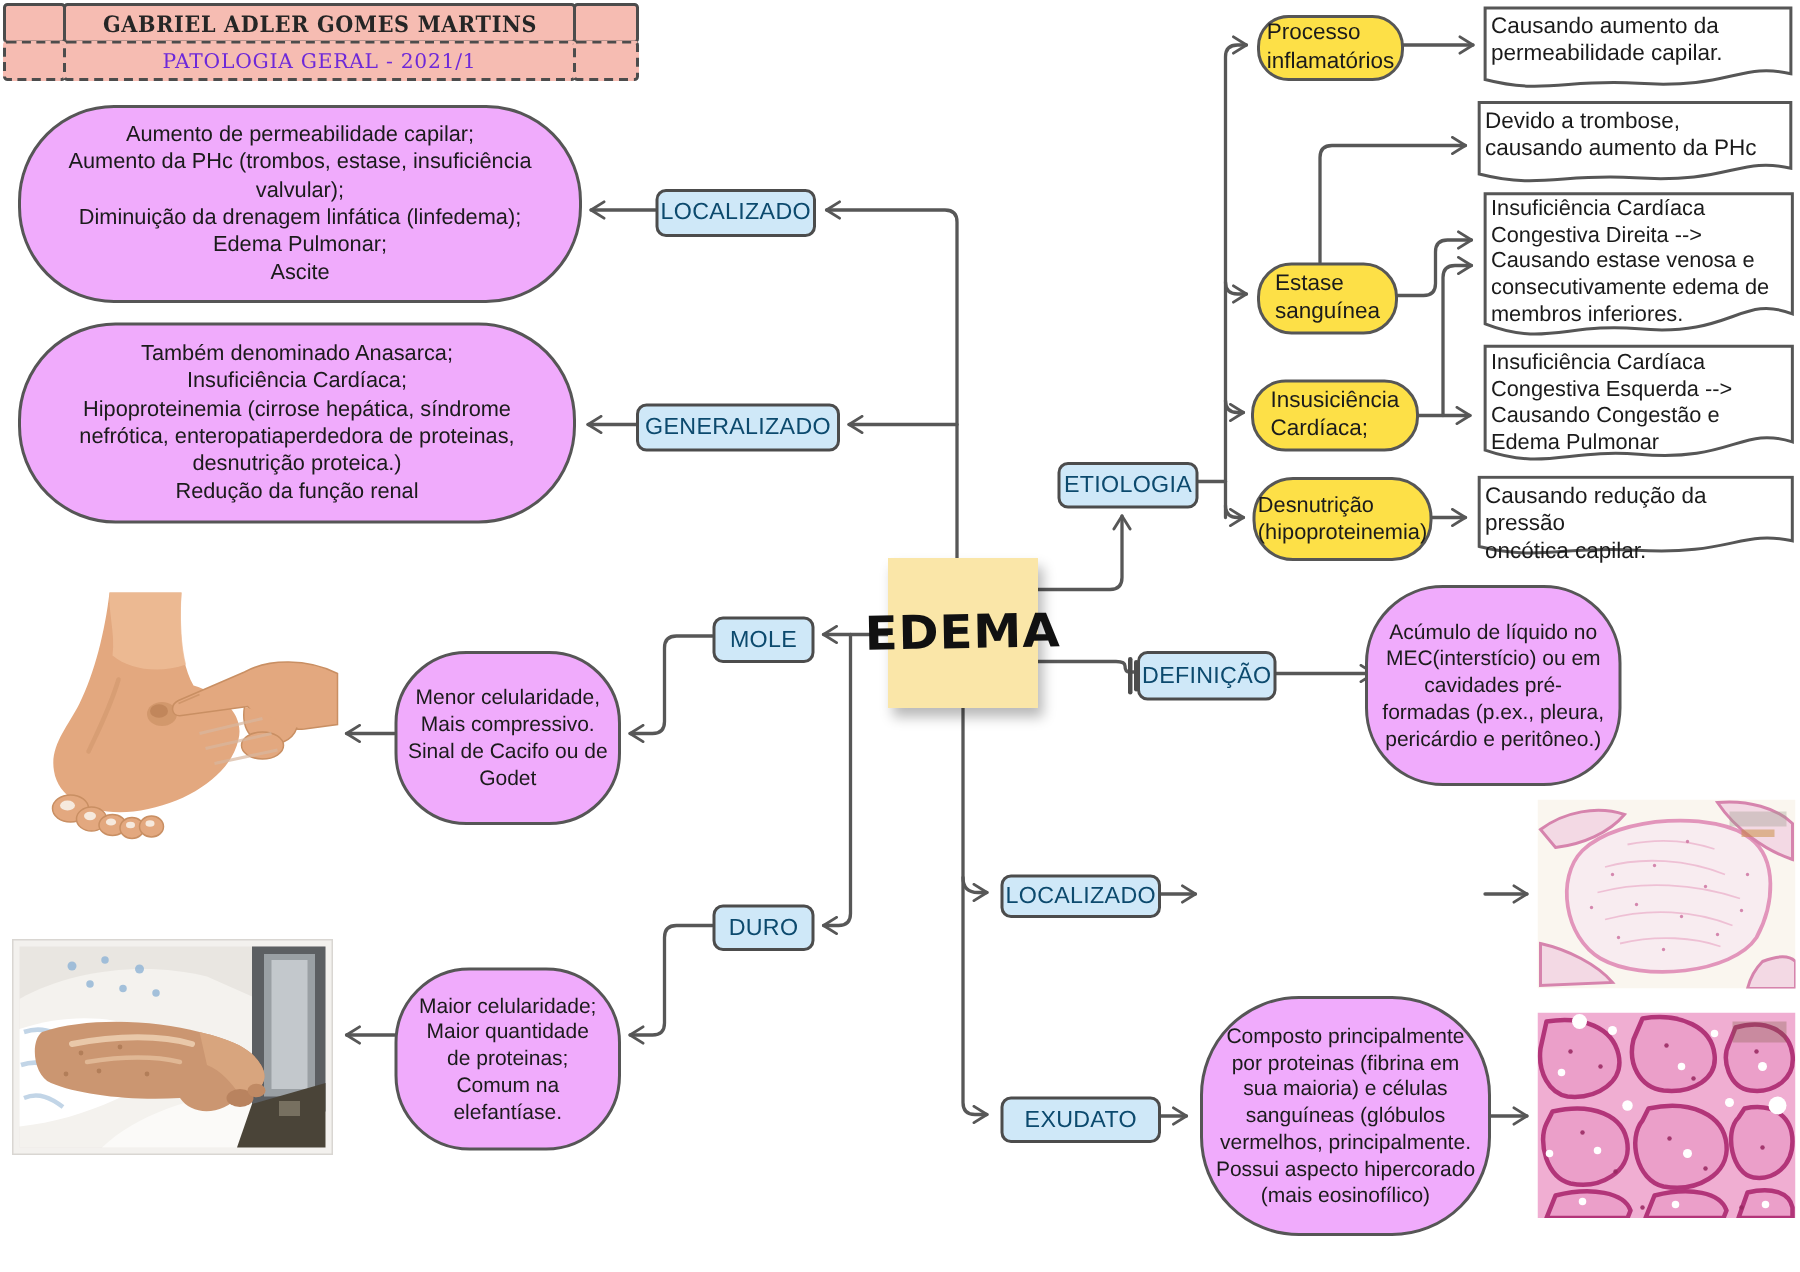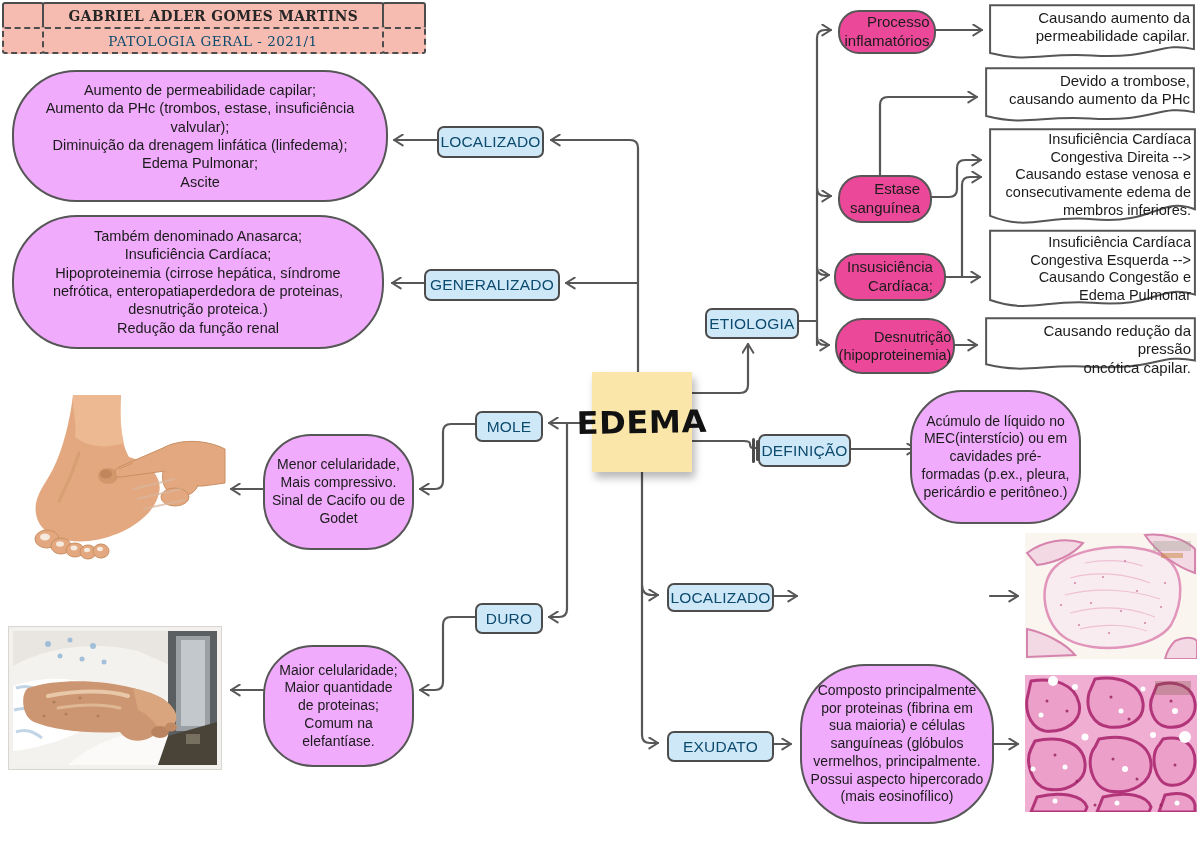--- a/index.html
+++ b/index.html
@@ -8,38 +8,38 @@
     font-family:"Liberation Sans", sans-serif;color:#1b1b1b;
   }
   
   .hdr{position:absolute;left:3px;top:3px;width:422px;display:grid;
        grid-template-columns:40px 1fr 42px;grid-auto-rows:25px;}
   .hdr>div{background:#f6bcb2;border:2px solid #4c4c4c;border-radius:3px;margin:-1px;}
   .hdr .dash{border-style:dashed;}
   .hdr .txt{display:flex;align-items:center;justify-content:center;}
   .hdr-author{font-family:"DejaVu Serif", serif;font-weight:700;font-size:15px;color:#262626;
               letter-spacing:.5px;transform:scaleX(.92);white-space:nowrap;}
-  .hdr-course{font-family:"DejaVu Serif", serif;font-size:13.5px;color:#0c4a6e;letter-spacing:.5px;}
+  .hdr-course{font-family:"DejaVu Serif", serif;font-size:13.5px;color:#6d28d9;letter-spacing:.5px;}
   
   .cloud{position:absolute;background:#f0abfc;border:2.6px solid #565656;z-index:2;
          display:flex;align-items:center;justify-content:center;text-align:center;}
   .cloud .ct{white-space:pre-line;line-height:1.27;}
   .blabel{position:absolute;background:#cfe8f8;border:2.4px solid #4c4c4c;border-radius:7px;z-index:2;
           display:flex;align-items:center;justify-content:center;text-align:center;
           font-size:15.5px;color:#0c4a6e;letter-spacing:.2px;}
   .blabel.def::before{content:"";position:absolute;left:-8px;top:2px;bottom:2px;width:3px;
           background:#4c4c4c;border-radius:2px;}
   .blabel.def::after{content:"";position:absolute;left:-4px;top:4px;bottom:4px;width:2.5px;
           background:#4c4c4c;border-radius:2px;}
-  .stadium{position:absolute;background:#ec4899;border:2.6px solid #565656;z-index:2;
-          display:flex;align-items:center;justify-content:center;text-align:right;
+  .stadium{position:absolute;background:#fde047;border:2.6px solid #565656;z-index:2;
+          display:flex;align-items:center;justify-content:center;text-align:left;
           font-size:15px;line-height:1.25;white-space:pre-line;}
   .doc{position:absolute;z-index:2;}
   .doc svg{position:absolute;left:0;top:0;width:100%;height:100%;}
-  .doc .doc-text{position:relative;z-index:1;padding:5px 6px 14px;text-align:right;
+  .doc .doc-text{position:relative;z-index:1;padding:5px 6px 14px;text-align:left;
           font-size:15px;line-height:1.22;white-space:pre-line;}
   .note{position:absolute;left:592px;top:372px;width:100px;height:100px;background:#fae6a8;z-index:3;
         display:flex;align-items:center;justify-content:center;
         box-shadow:3px 6px 8px rgba(0,0,0,.28);}
   .note span{font-family:"DejaVu Sans", sans-serif;font-weight:900;font-size:31px;color:#111;
         transform:scaleX(1.04) rotate(-1deg);letter-spacing:0.5px;}
   #wires{position:absolute;left:0;top:0;z-index:1;}
   .img-node{position:absolute;z-index:2;}
 </style>
 </head>

